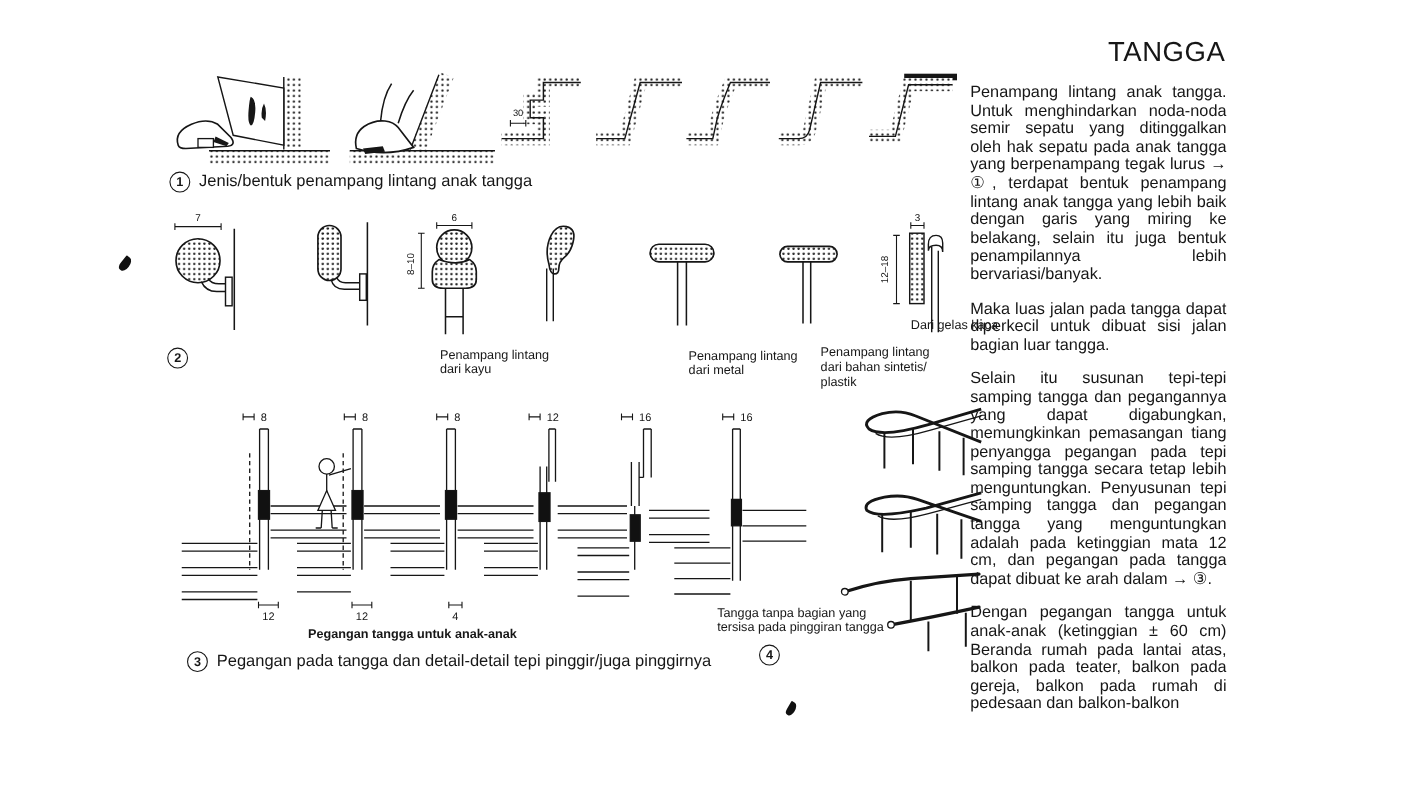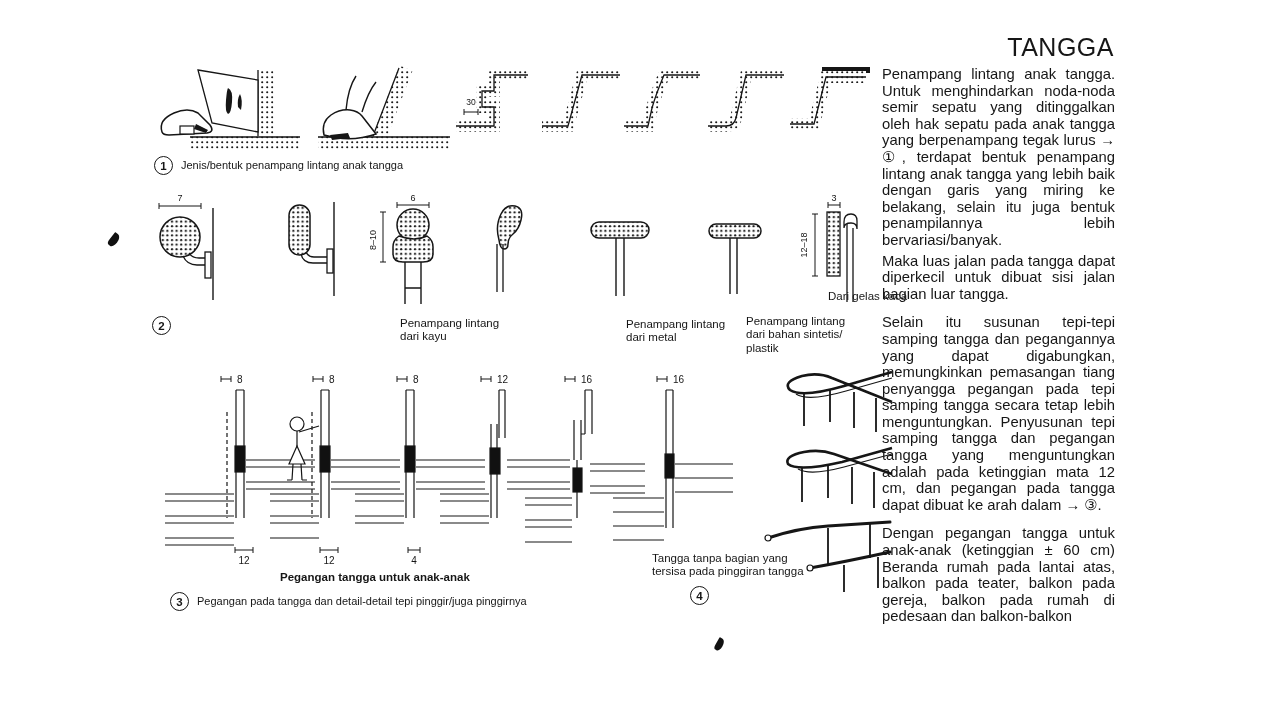--- a/index.html
+++ b/index.html
@@ -10,30 +10,30 @@
   .abs { position:absolute; }
   
   .title {
     position:absolute; left:882px; top:33px; width:232px; margin:0;
     font-size:25px; font-weight:normal; letter-spacing:0.5px; text-align:right;
   }
   .textcol {
     position:absolute; left:882px; top:62px; width:233px; height:597px;
     overflow:hidden; font-size:14.8px; line-height:16.6px; text-align:justify;
   }
-  .textcol p { margin:4px 0 12px 0; }
+  .textcol p { margin:14px 0 12px 0; }
   .textcol p.nogap { margin-bottom:0; }
   
   .caprow { position:absolute; display:flex; gap:8px; align-items:center; }
   .circ {
     display:inline-flex; align-items:center; justify-content:center;
     width:17px; height:17px; border:1.6px solid #161616; border-radius:50%;
     font-size:11.5px; font-weight:bold; flex:0 0 auto; background:#fff;
   }
-  .cap { font-size:11px; line-height:14.5px; white-space:pre-line; }
+  .cap { font-size:15px; line-height:14.5px; white-space:pre-line; }
   .lbl { position:absolute; font-size:11.5px; line-height:13.4px; white-space:pre-line;padding-left:40px; }
   svg { display:block; }
   svg text { font-family:"Liberation Sans", sans-serif; fill:#161616; }
   .blotch { position:absolute; background:#111; }
   .blotch.b1 { left:110px; top:233px; width:8px; height:14px; border-radius:10% 90% 80% 60%; transform:rotate(38deg); }
   .blotch.b2 { left:716px; top:638px; width:7px; height:13px; border-radius:10% 90% 80% 60%; transform:rotate(30deg); }
 </style>
 </head>
 <body>
 

